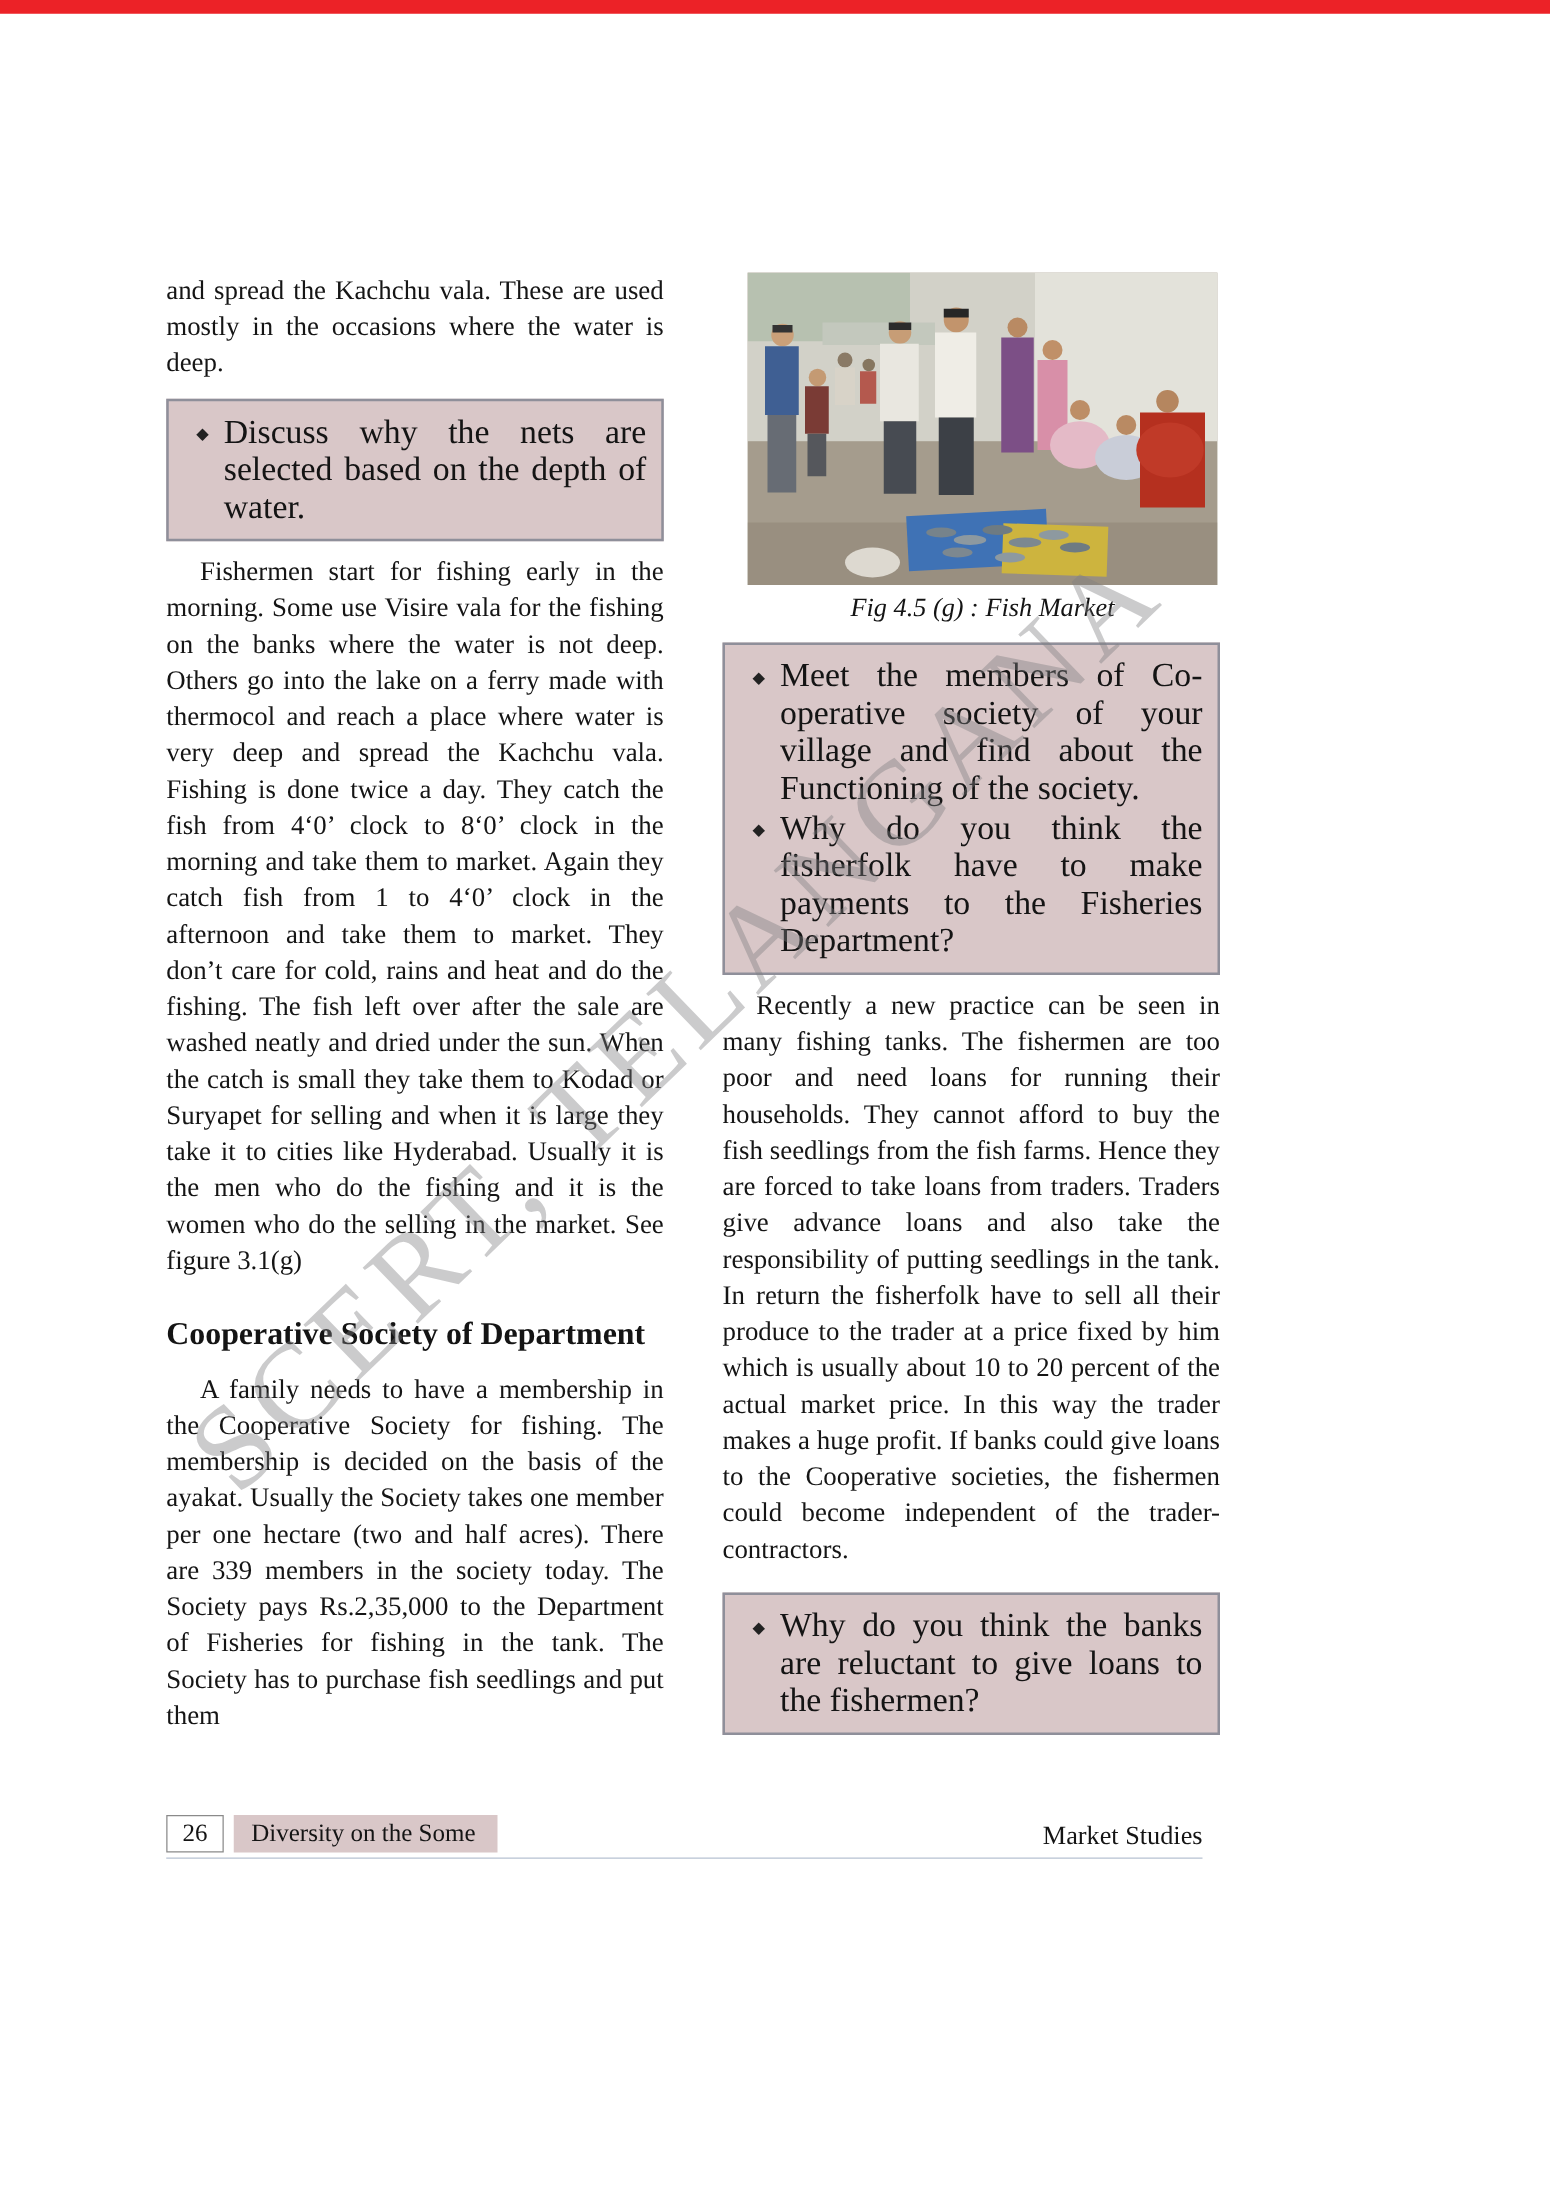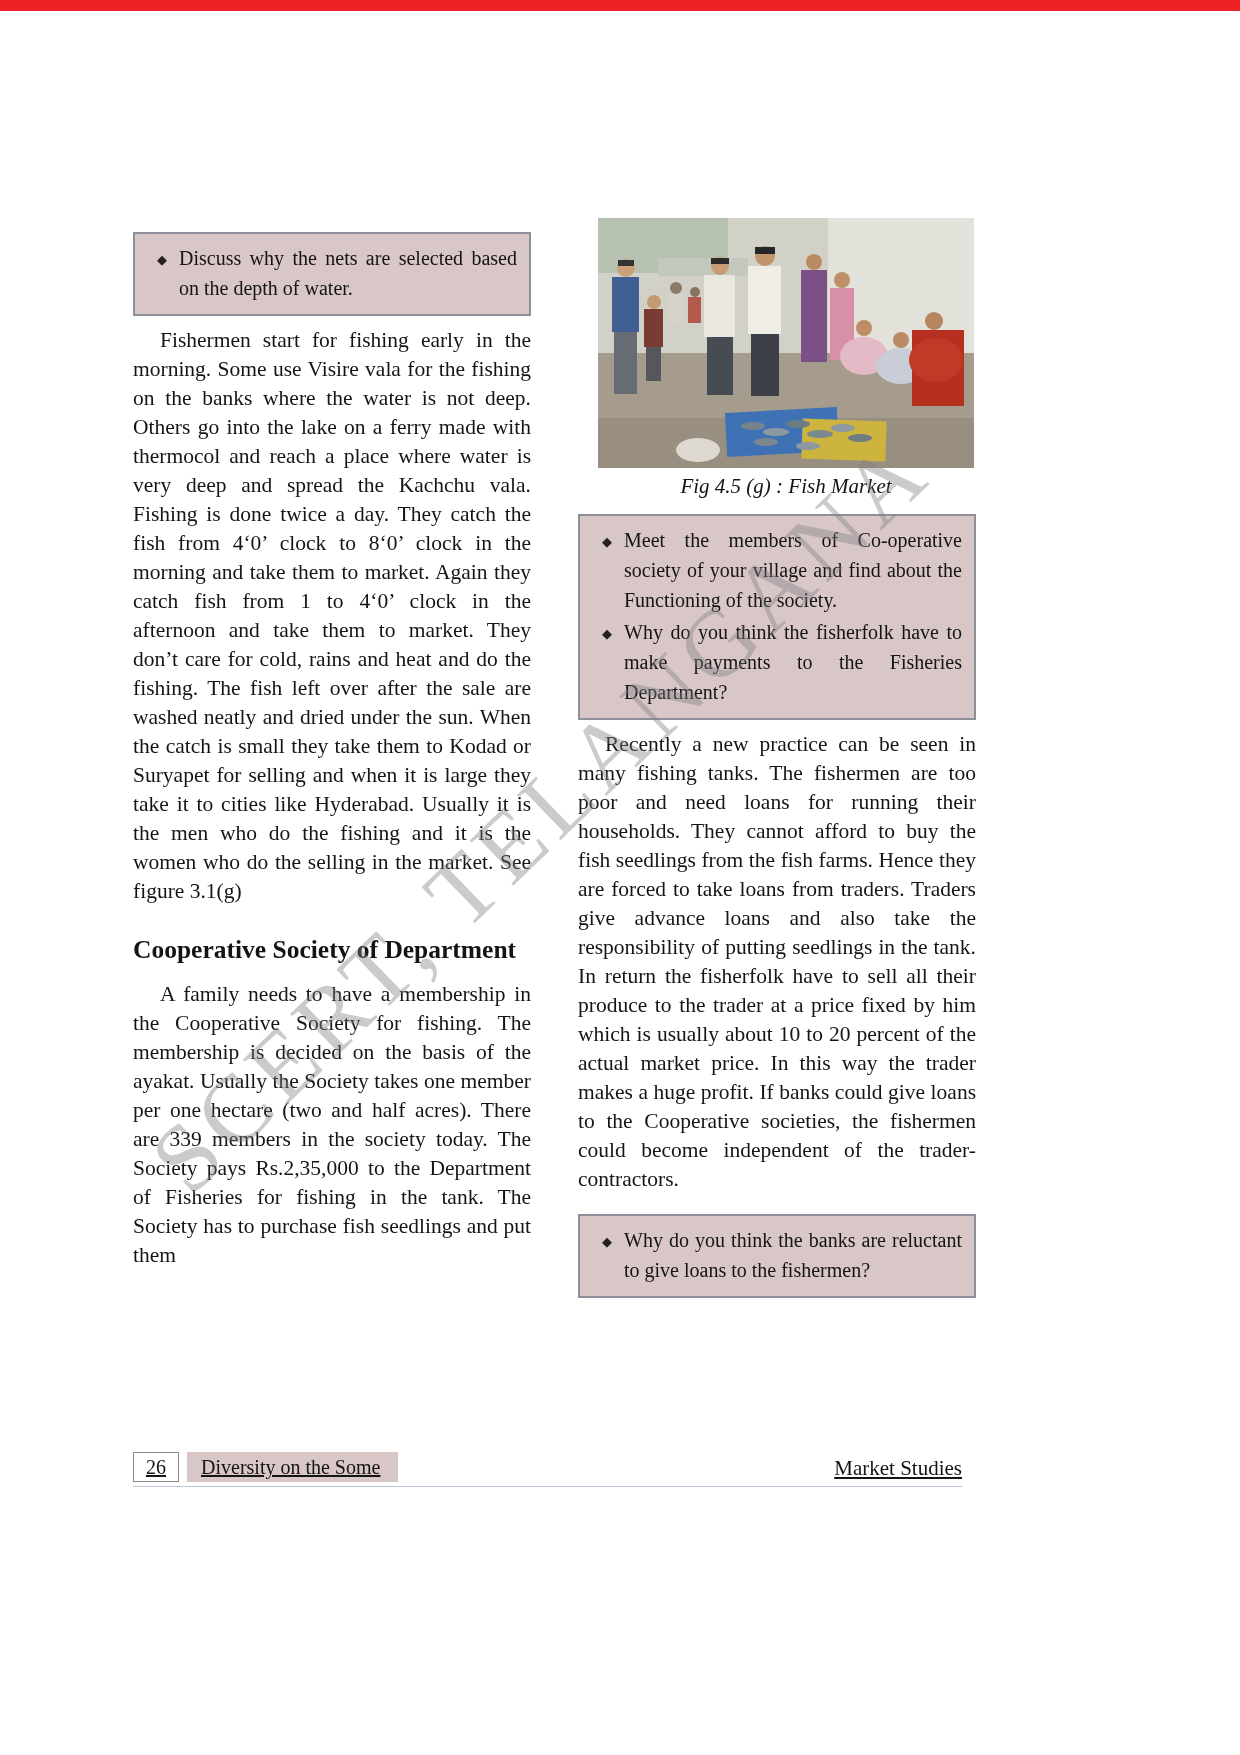--- a/index.html
+++ b/index.html
@@ -23,41 +23,40 @@
   .qbox {
     background:#d9c7c8; border:2px solid #8f8f9a;
     padding:9px 12px 11px 10px; margin:14px 0 10px 0;
   }
   .qbox .item { display:flex; align-items:flex-start; }
   .qbox .item + .item { margin-top:2px; }
   .qbox .bullet {
     flex:0 0 34px; text-align:center; font-size:13px; line-height:29px;
     padding-top:2px; color:#222;
   }
-  .qbox .qtext { flex:1 1 auto; font-size:20px; line-height:30px; text-align:justify; }
+  .qbox .qtext { flex:1 1 auto; font-size:27px; line-height:30px; text-align:justify; }
 
   figure.photo { width:376px; margin-left:20px; margin-bottom:6px; }
   .photo-frame { width:376px; height:250px; overflow:hidden; background:#c9c6bd; }
   figcaption {
     text-align:center; font-style:italic; font-size:21px; line-height:28px; margin-top:4px;
   }
 
   .watermark {
     position:absolute; left:540px; top:815px; z-index:6;
     transform:translate(-50%,-50%) rotate(-44deg);
     font-size:96px; letter-spacing:7px; white-space:nowrap;
     color:rgba(125,125,128,0.40); font-family:"Liberation Serif", serif;
     pointer-events:none; user-select:none;
   }
 
   .footer {
     position:absolute; top:1452px; left:133px; width:829px;
     display:flex; align-items:flex-start; justify-content:space-between;
     font-size:20px;
-    text-decoration:underline;
   }
   .footer-left { display:flex; align-items:stretch; }
   .pagenum-box {
     border:1px solid #8a8a8a; background:#ffffff; padding:1px 12px; margin-right:8px;
     font-size:20px; line-height:26px;
   }
   .chapter-box {
     background:#d9c7c8; padding:2px 18px 2px 14px; font-size:20px; line-height:26px;
   }
   .subject { font-size:21px; line-height:28px; padding-top:2px; }
@@ -72,20 +71,21 @@
 <div class="page">
 
   <div class="topbar"></div>
 
   <div class="watermark">SCERT, TELANGANA</div>
 
   <div class="content">
 
     <div class="col">
 
+      <p class="body">and spread the Kachchu vala. These are used mostly in the occasions where the water is deep.</p>
 
       <div class="qbox">
         <div class="item">
           <span class="bullet">◆</span>
           <span class="qtext">Discuss why the nets are selected based on the depth of water.</span>
         </div>
       </div>
 
 
       <p class="body indent">Fishermen start for fishing early in the morning. Some use Visire vala for the fishing on the banks where the water is not deep. Others go into the lake on a ferry made with thermocol and reach a place where water is very deep and spread the Kachchu vala. Fishing is done twice a day. They catch the fish from 4‘0’ clock to 8‘0’ clock in the morning and take them to market. Again they catch fish from 1 to 4‘0’ clock in the afternoon and take them to market. They don’t care for cold, rains and heat and do the fishing. The fish left over after the sale are washed neatly and dried under the sun. When the catch is small they take them to Kodad or Suryapet for selling and when it is large they take it to cities like Hyderabad. Usually it is the men who do the fishing and it is the women who do the selling in the market. See figure 3.1(g)</p>

